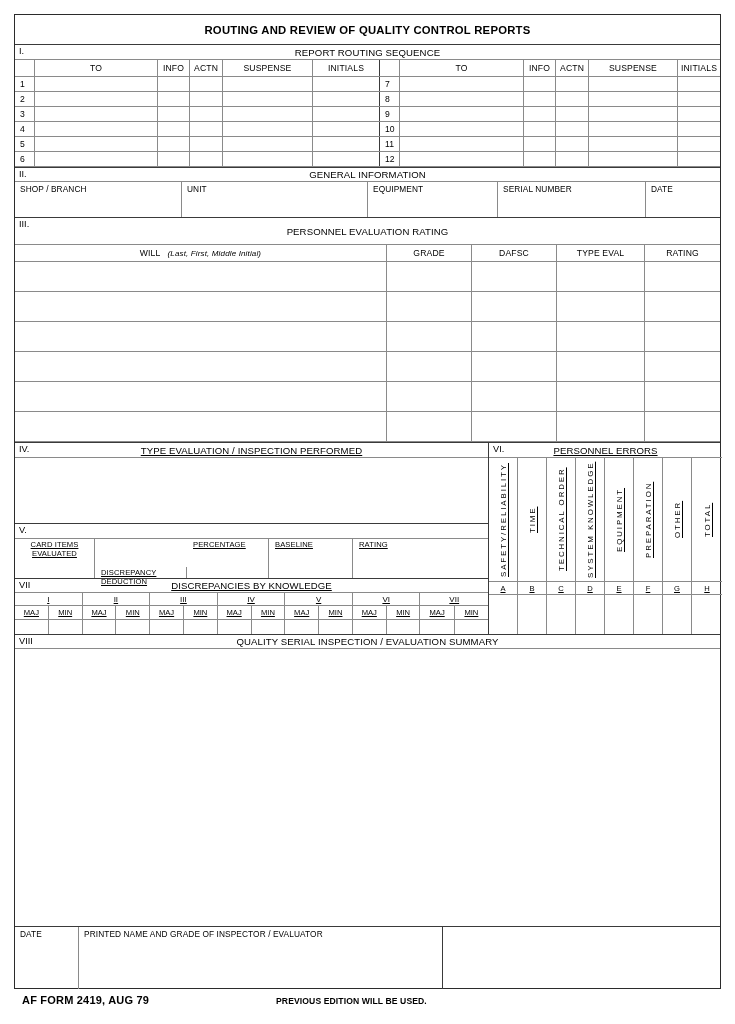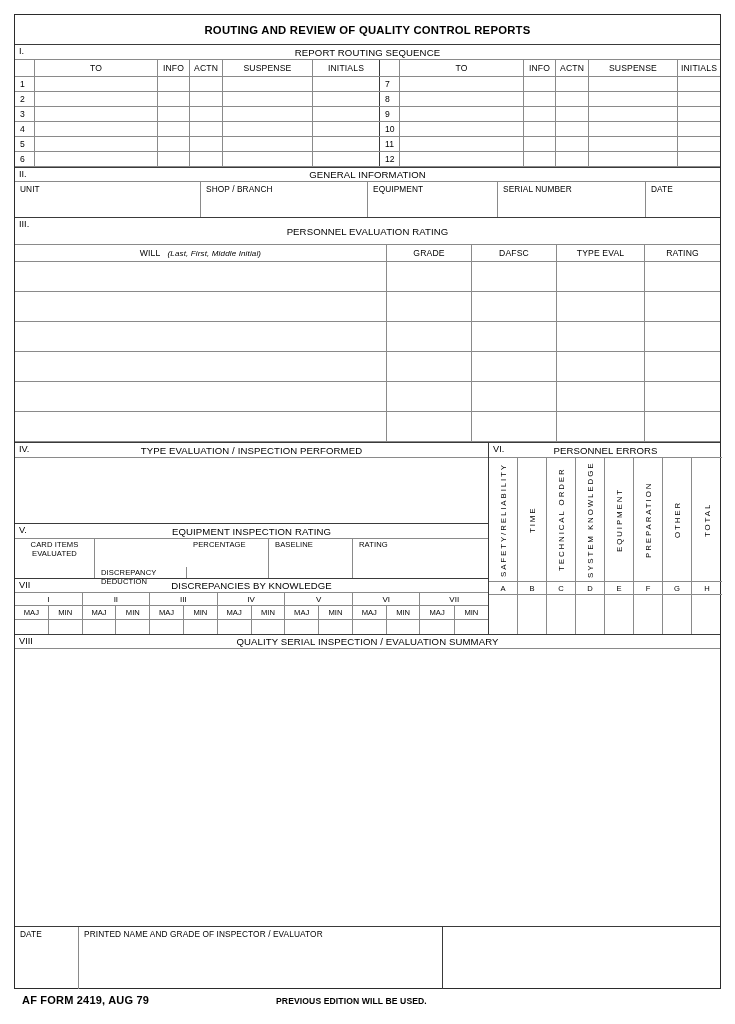--- a/index.html
+++ b/index.html
@@ -219,25 +219,25 @@
           <div class="cell" style="flex: 1 1 0%;"></div>
         </div>
       </div>
 
     <div class="row secbar bt-d bb" style="height:15px;">
       <span class="rn">II.</span>
       <span class="st">GENERAL INFORMATION</span>
     </div>
 
     <div class="row" style="height:35px;">
+      <div class="cell br" style="width:167px;">
+        <span class="lbl-tl">SHOP / BRANCH</span>
+      </div>
       <div class="cell br" style="width:186px;">
         <span class="lbl-tl">UNIT</span>
-      </div>
-      <div class="cell br" style="width:167px;">
-        <span class="lbl-tl">SHOP / BRANCH</span>
       </div>
       <div class="cell br" style="width:130px;">
         <span class="lbl-tl">EQUIPMENT</span>
       </div>
       <div class="cell br" style="width:148px;">
         <span class="lbl-tl">SERIAL NUMBER</span>
       </div>
       <div class="cell" style="flex:1;">
         <span class="lbl-tl">DATE</span>
       </div>
@@ -307,34 +307,33 @@
         </div>
         <div class="row bb" style="height: 30px;">
           <div class="cell br" style="width: 372px;"></div>
           <div class="cell br" style="width: 85px;"></div>
           <div class="cell br" style="width: 85px;"></div>
           <div class="cell br" style="width: 88px;"></div>
           <div class="cell" style="flex: 1 1 0%;"></div>
         </div>
       </div>
 
-    <div class="row bt-d" style="height:192px;">
+    <div class="row bt-d" style="height:192px;text-decoration:underline;">
 
       <div class="cell br-d" style="width:474px;display:flex;flex-direction:column;">
 
         <div class="row secbar bb" style="height:15px;">
           <span class="rn">IV.</span>
           <span class="st">TYPE EVALUATION / INSPECTION PERFORMED</span>
         </div>
 
         <div class="cell bb-d" style="height:66px;"></div>
 
         <div class="row secbar bb" style="height:15px;">
           <span class="rn">V.</span>
-          <span class="st">EQUIPMENT INSPECTION RATING</span>
         </div>
 
         <div class="row bb-d" style="height:40px;">
           <div class="cell br" style="width:80px;">
             <div class="chead-l" style="justify-content:center;text-align:center;padding-left:0;">
               <span>CARD ITEMS
 EVALUATED</span>
             </div>
           </div>
           <div class="cell br" style="width:92px;margin-top:28px;">

